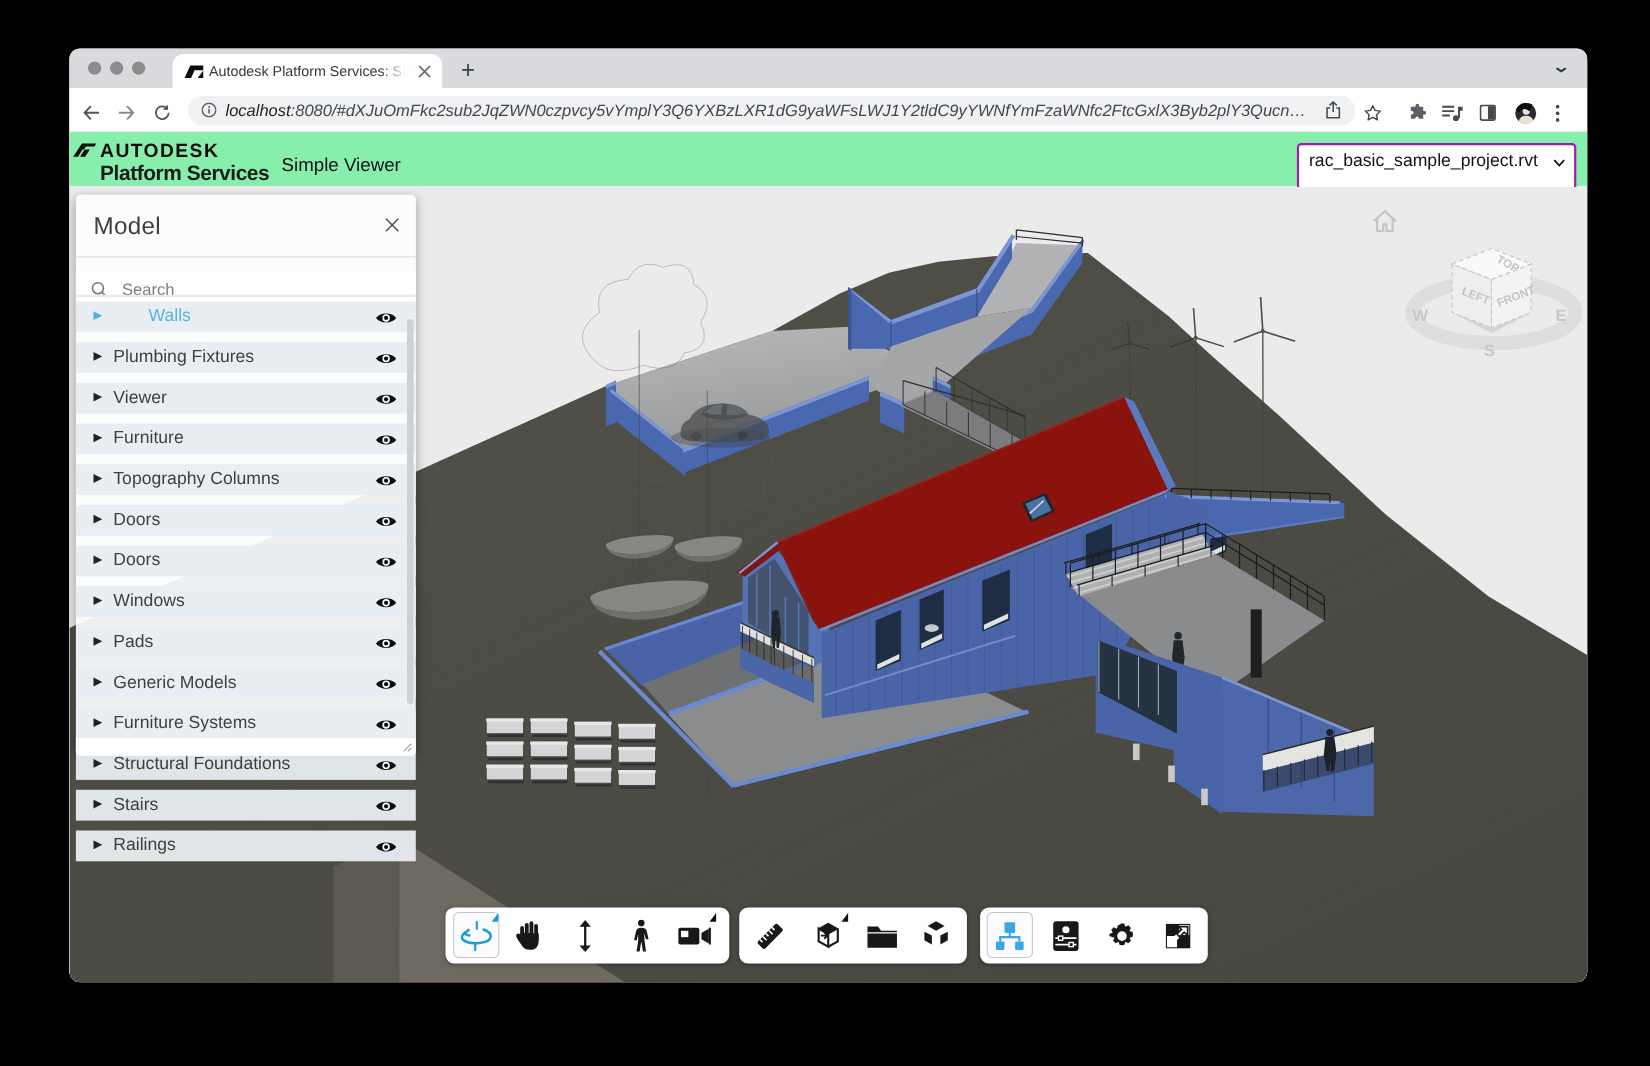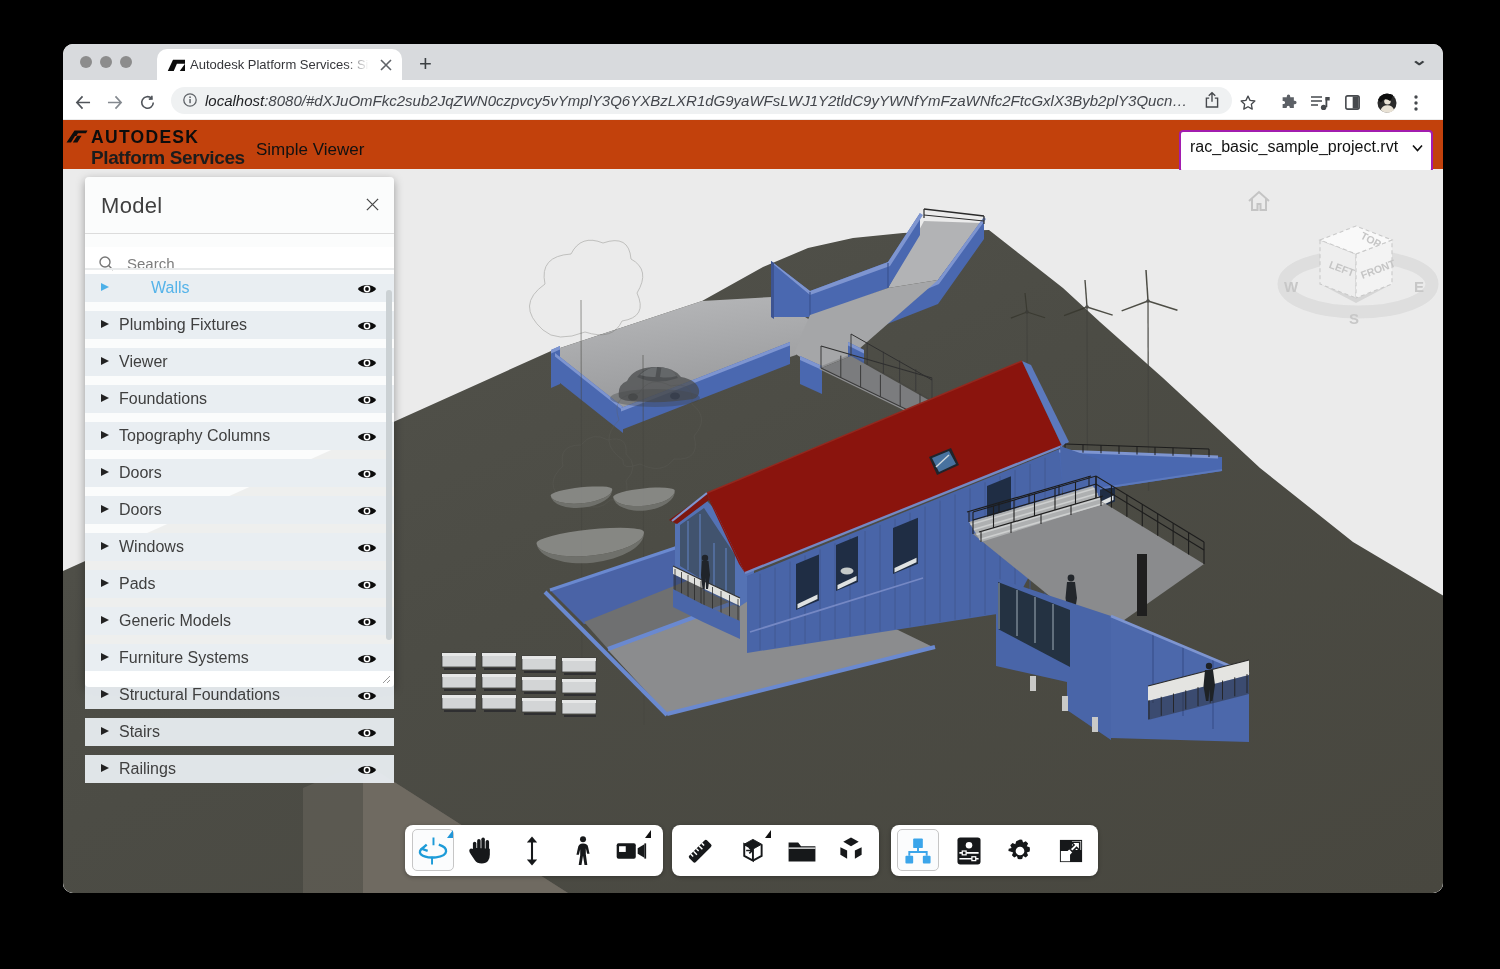--- a/index.html
+++ b/index.html
@@ -20,30 +20,30 @@
 .tchev { position:absolute; right:17px; top:7px; color:#3c4043; font-size:15px; font-weight:bold; transform:scaleX(1.4);}
 
 .navbar { position:absolute; left:0; top:36px; width:100%; height:40px; background:#fff; }
 .nbtn { position:absolute; top:15px; }
 .addr { position:absolute; left:108px; top:7px; width:1061px; height:27px; border-radius:14px;
   background:#eff1f2; }
 .url { position:absolute; left:34px; top:5px; font-size:15px; color:#43464c; white-space:nowrap;
   width:1004px; overflow:hidden;font-style:italic; }
 .url b { color:#1f2023; font-weight:400; }
 
-.header { position:absolute; left:0; top:76px; width:100%; height:50px; background:#c2410c;
+.header { position:absolute; left:0; top:76px; width:100%; height:50px; background:#86efac;
   border-bottom:1px solid #ececec; box-shadow:0 -1px 0 #ebebeb; }
 .svtitle { position:absolute; left:193px; top:20px; font-size:17px; color:#111; }
 .select { position:absolute; left:1116px; top:10px; width:254px; height:43px; border:2px solid #a21caf;
   border-radius:4px; background:#fff; font-size:16px; color:#111; line-height:29px; padding-left:9px; }
 
 .viewport { position:absolute; left:0; top:126px; width:1380px; height:723px; background:#ebebeb; overflow:hidden; }
 .scene { position:absolute; left:0; top:0; }
 
-.panel { position:absolute; left:22px; top:7px; width:309px; height:510px; background:rgba(252,253,253,0.92);
+.panel { position:absolute; left:6px; top:7px; width:309px; height:510px; background:rgba(252,253,253,0.92);
   border-radius:4px; box-shadow:0 3px 10px rgba(0,0,0,0.35); }
 .ptitle { position:absolute; left:16px; top:16px; font-size:22px; color:#3f3f3f; font-weight:400; letter-spacing:0.3px;}
 .psep1 { position:absolute; left:0; top:56px; width:100%; height:1px; background:#dcdcdc; }
 .psearch { position:absolute; left:0; top:57px; width:100%; height:34px; background:rgba(255,255,255,0.9);margin-top:13px; }
 .psearchtxt { position:absolute; left:42px; top:8px; font-size:15px; color:#7d7d7d; }
 .psep2 { position:absolute; left:0; top:91px; width:100%; height:2px; background:#e8eaeb; }
 .rows { position:absolute; left:0; top:97px; width:100%; }
 .row { position:relative; width:100%; height:28px; margin-bottom:9px; background:rgba(232,237,241,0.95); }
 .row .tri { position:absolute; left:16px; top:9px; width:0; height:0; border-left:8px solid #222;
   border-top:4.5px solid transparent; border-bottom:4.5px solid transparent; }
@@ -495,21 +495,21 @@
             <div class="tri"></div>
             <div class="lbl">Viewer</div>
             <svg class="eye" width="20" height="14" viewBox="0 0 20 14">
               <path d="M0.8,7 C4.6,1.6 15.4,1.6 19.2,7 C15.4,12.4 4.6,12.4 0.8,7 Z" fill="#0c0c0c"></path>
               <circle cx="10" cy="7" r="3.4" fill="#fff"></circle>
               <circle cx="10" cy="7" r="1.9" fill="#0c0c0c"></circle>
             </svg>
           </div>
 <div class="row">
             <div class="tri"></div>
-            <div class="lbl">Foundations</div>
+            <div class="lbl">Furniture</div>
             <svg class="eye" width="20" height="14" viewBox="0 0 20 14">
               <path d="M0.8,7 C4.6,1.6 15.4,1.6 19.2,7 C15.4,12.4 4.6,12.4 0.8,7 Z" fill="#0c0c0c"></path>
               <circle cx="10" cy="7" r="3.4" fill="#fff"></circle>
               <circle cx="10" cy="7" r="1.9" fill="#0c0c0c"></circle>
             </svg>
           </div>
 <div class="row">
             <div class="tri"></div>
             <div class="lbl">Topography Columns</div>
             <svg class="eye" width="20" height="14" viewBox="0 0 20 14">

